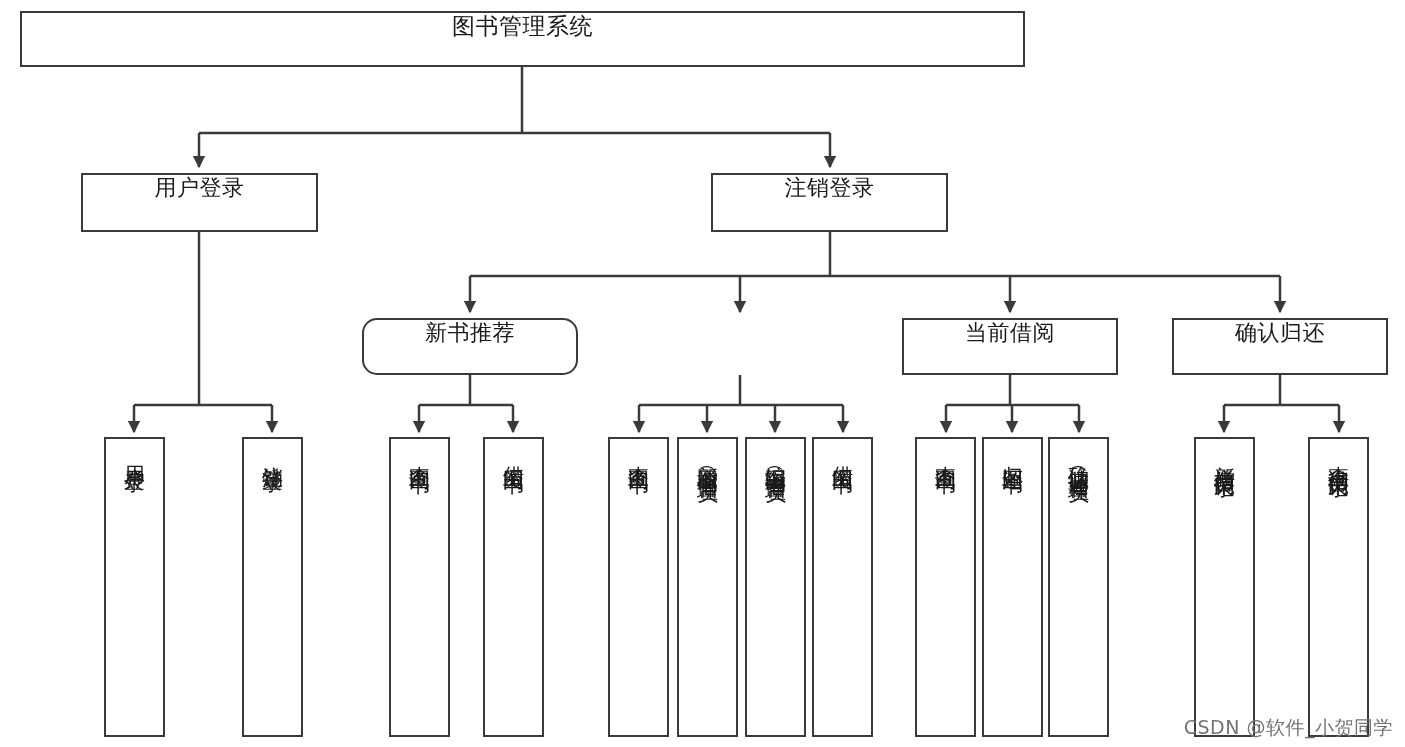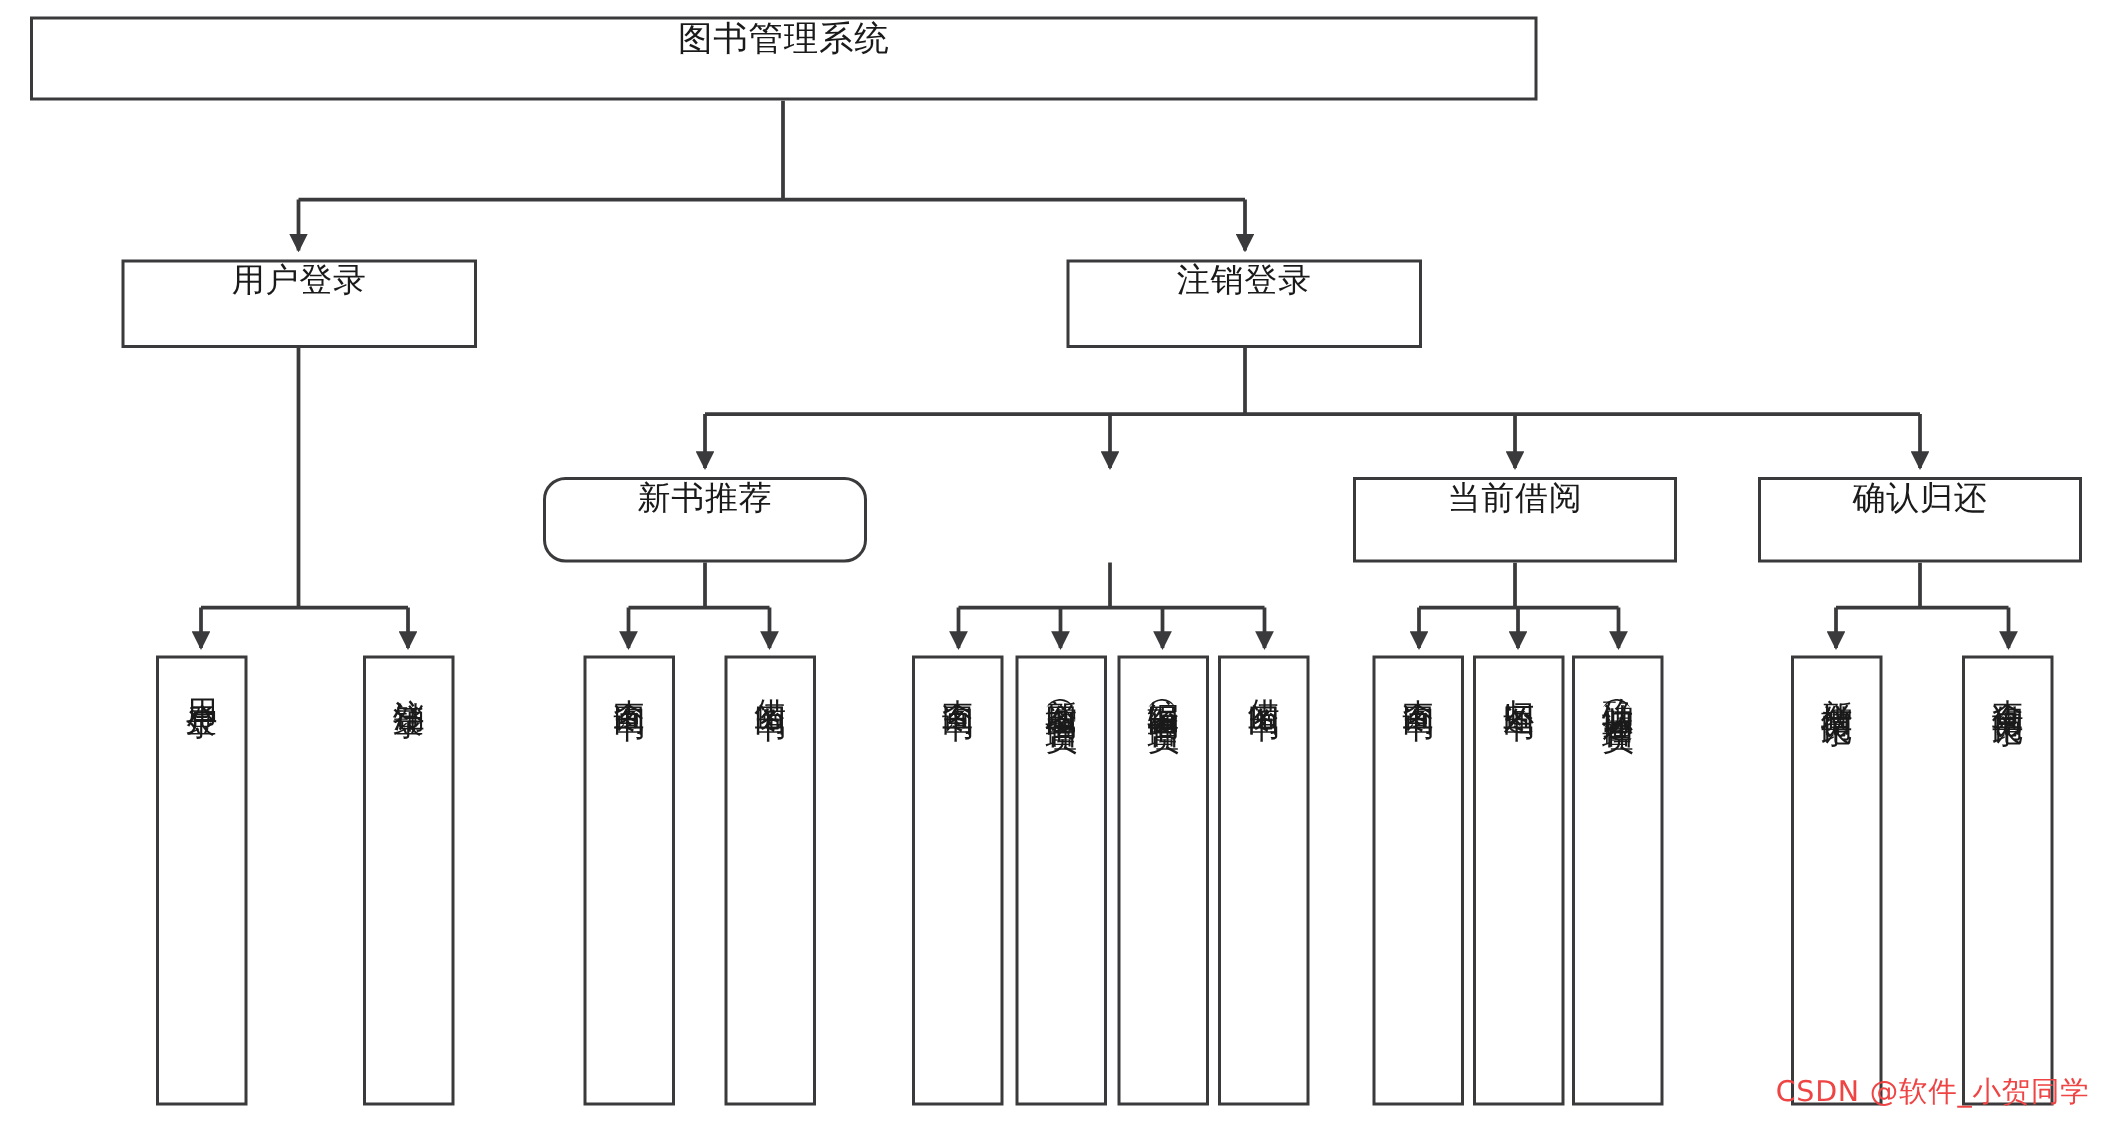--- a/index.html
+++ b/index.html
@@ -59,21 +59,21 @@
     line-height:1.05;
     letter-spacing:2.5px;
     white-space:nowrap;
     max-height:285px;
   }
   #watermark{
     position:absolute;
     right:12px;
     bottom:6px;
     font-size:19px;
-    color:#ef4444;
+    color:#737373;
     letter-spacing:0.5px;
     z-index:5;
     white-space:nowrap;
   }
 </style>
 </head>
 <body>
 
 <div id="canvas">
 

